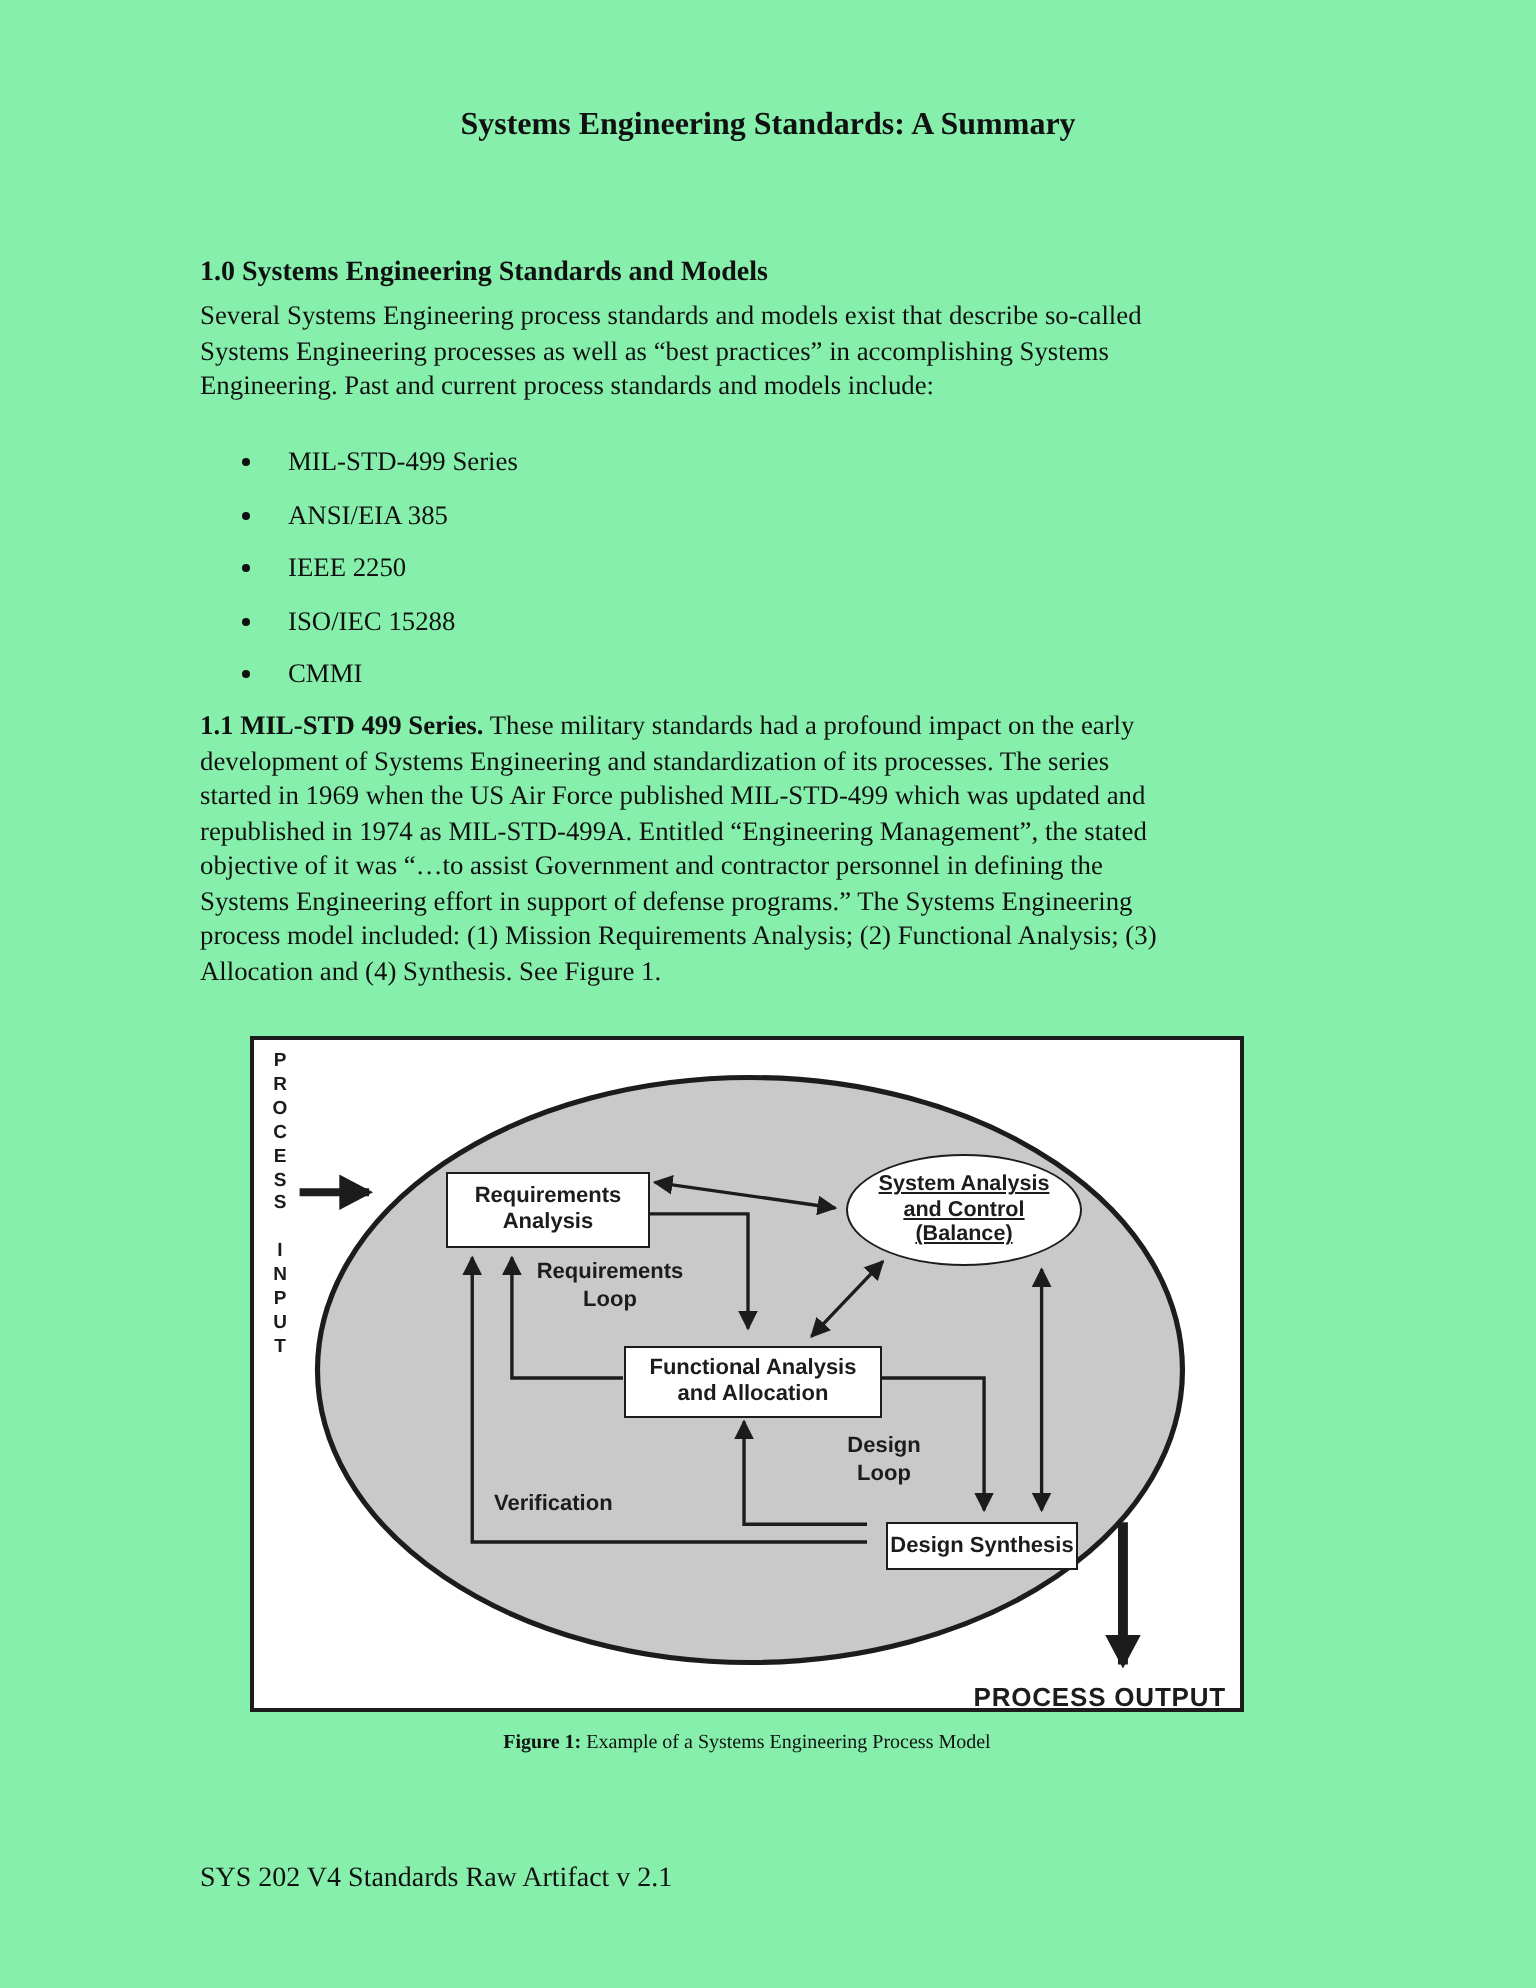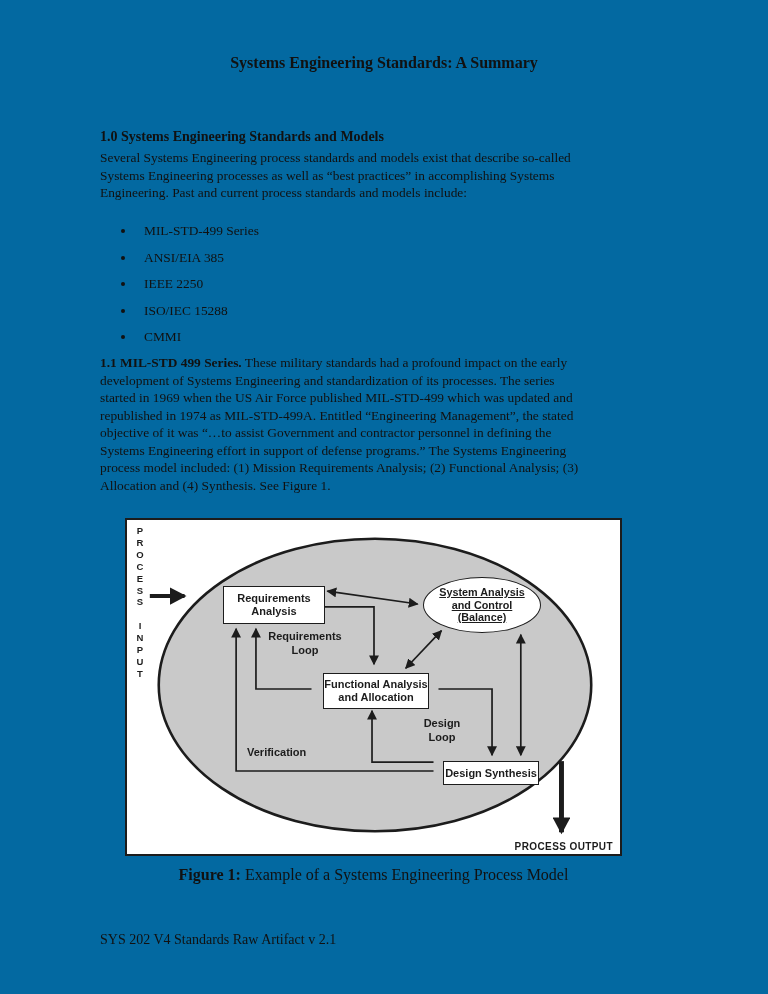--- a/index.html
+++ b/index.html
@@ -1,21 +1,21 @@
 <!DOCTYPE html>
 <html><head>
 <meta charset="utf-8">
 <style>
   * { margin: 0; padding: 0; box-sizing: border-box; }
   html,body { background: #ffffff; }
   .page {
     position: relative;
     width: 768px;
     height: 994px;
-    background: #0369a1;
+    background: #86efac;
     font-family: "Liberation Serif", serif;
     color: #111;
     overflow: hidden;
   }
   .doc-title {
     position: absolute;
     top: 54px; left: 0; width: 768px;
     text-align: center;
     font-size: 16px; font-weight: bold;
   }
@@ -68,32 +68,32 @@
     display: flex; align-items: center; justify-content: center;
     background: #ffffff;
     border: 1.7px solid #1c1c1c;
     font-family: "Liberation Sans", sans-serif;
     font-weight: bold; color: #1c1c1c;
     text-align: center; white-space: pre-line;
     font-size: 11px; line-height: 13px;
   }
   .node-ra { left: 96px; top: 66px; width: 102px; height: 38px; }
   .node-sac { left: 296px; top: 57px; width: 118px; height: 56px; border-radius: 50%; font-size: 10.8px; line-height: 12.6px; text-decoration: underline; }
-  .node-fa { left: 185px; top: 153px; width: 106px; height: 36px; margin-left: 11px; }
+  .node-fa { left: 185px; top: 153px; width: 129px; height: 36px; }
   .node-ds { left: 316px; top: 241px; width: 96px; height: 24px; }
   .lbl-req-loop { left: 136px; top: 110px; width: 84px; font-size: 11px; line-height: 13.5px; }
   .lbl-design-loop { left: 282px; top: 197px; width: 66px; font-size: 11px; line-height: 13.5px; }
   .lbl-verification { left: 120px; top: 226px; font-size: 11px; }
-  .lbl-process-output { right: 7px; top: 321px; font-size: 10px; letter-spacing: 0.4px; }
+  .lbl-process-output { right: 7px; top: 321px; font-size: 13px; letter-spacing: 0.4px; }
 
   .fig-caption {
     position: absolute;
     left: 125px; top: 866px; width: 497px;
     text-align: center;
-    font-size: 16px;
+    font-size: 10px;
   }
   .fig-caption .lead { font-weight: bold; }
   .doc-footer {
     position: absolute;
     left: 100px; top: 932px;
     font-size: 14px;
   }
 </style>
 </head>
 <body>

